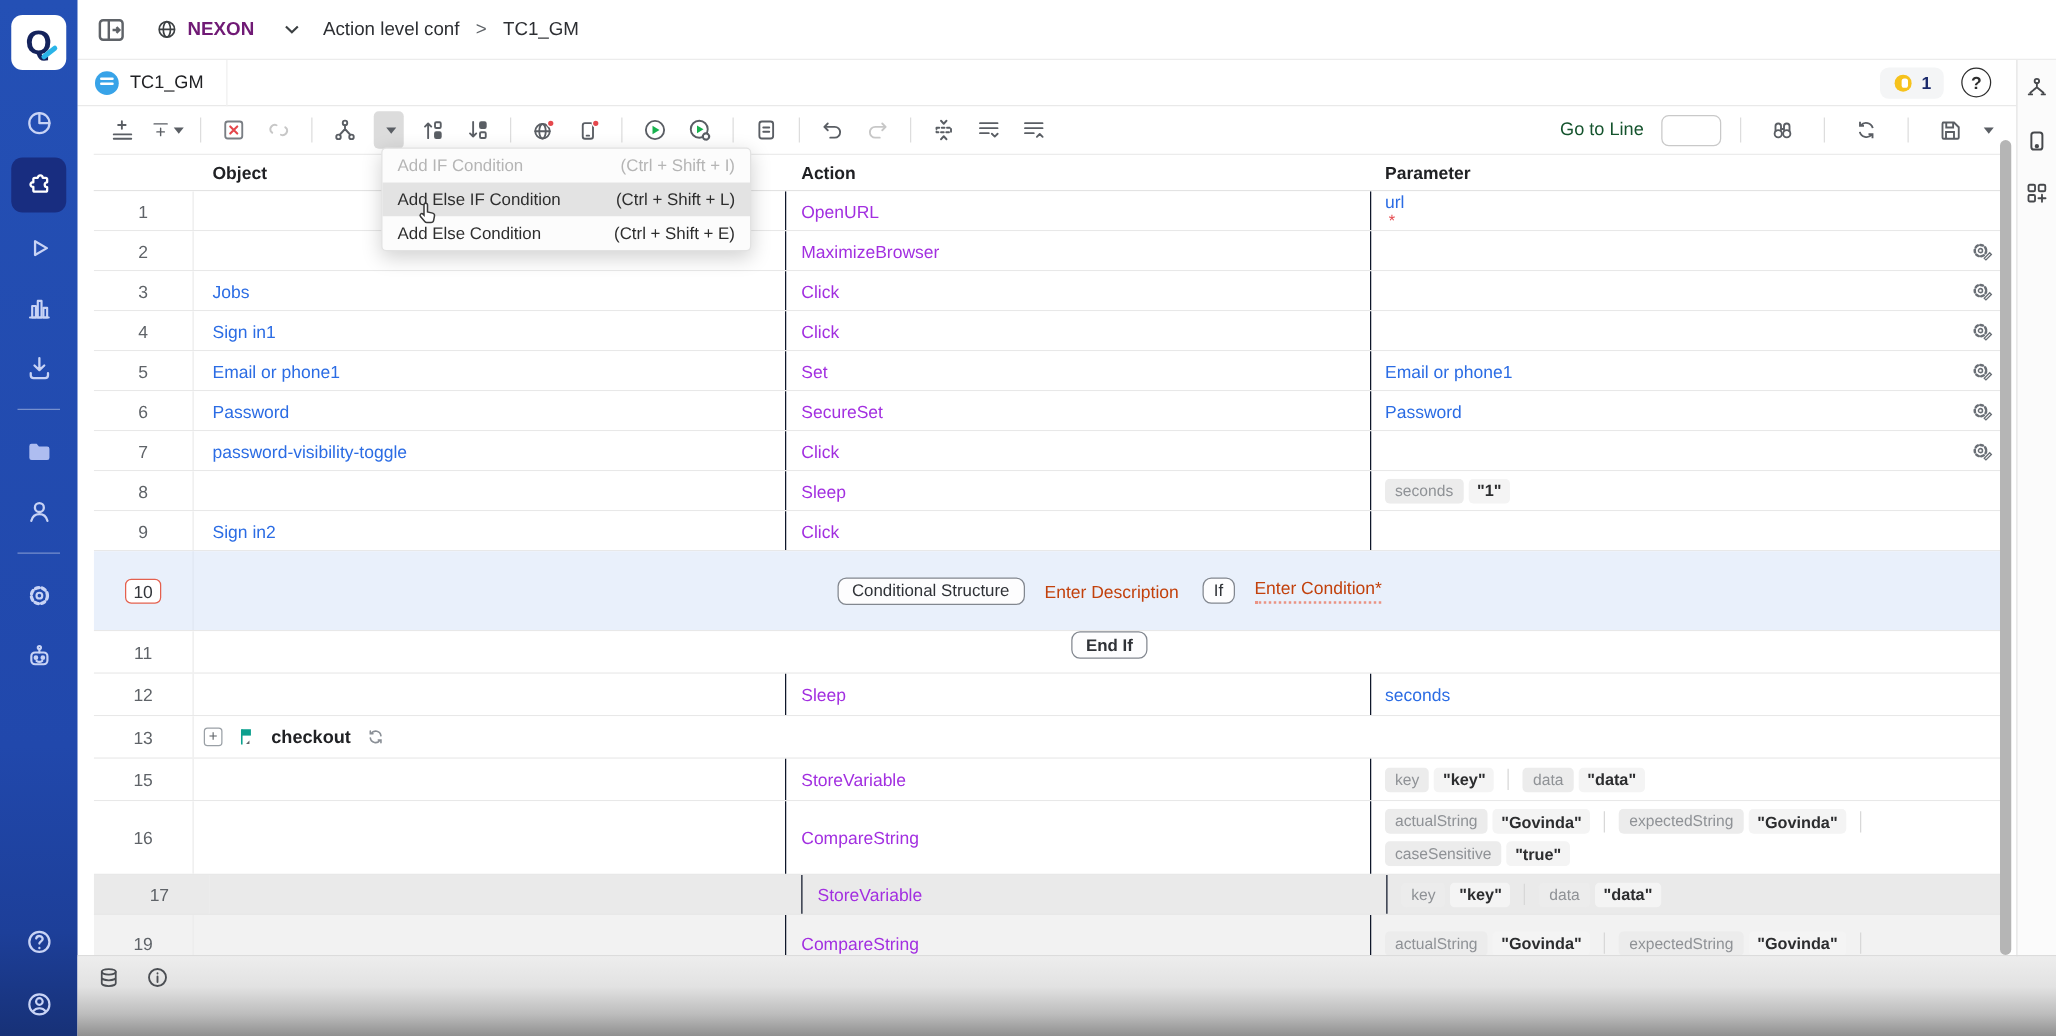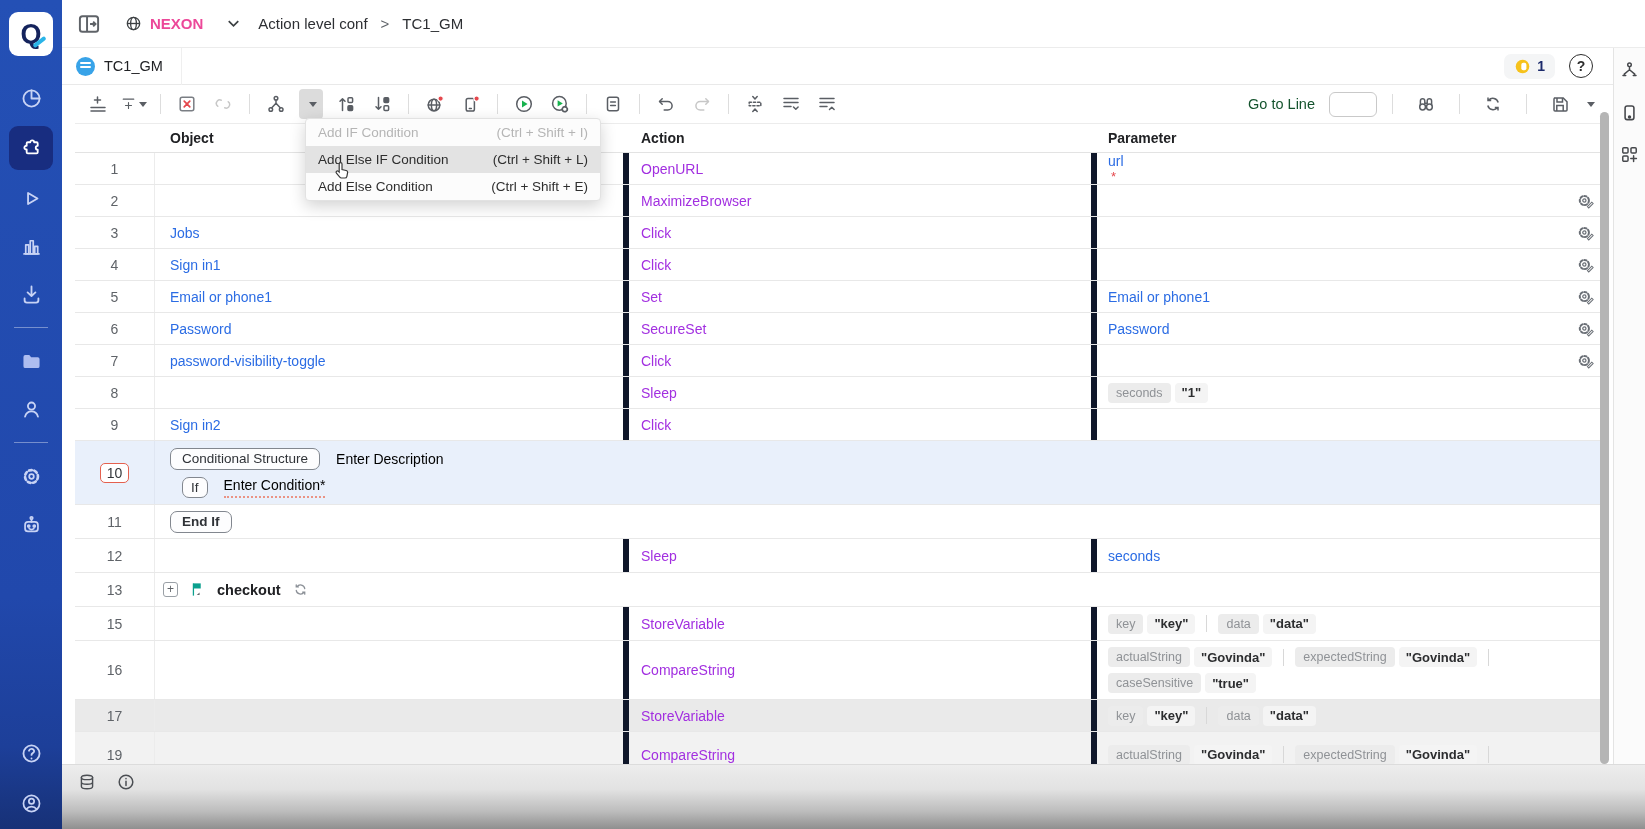--- a/index.html
+++ b/index.html
@@ -23,21 +23,21 @@
   .side-div { width:34px; height:1px; background:rgba(255,255,255,.38); margin:9px 0; }
   .side-spacer { flex:1; }
   .side-bottom { margin-bottom:6px; }
 
   
   .topbar { position:absolute; left:62px; top:0; right:0; height:48px; background:#fff;
     display:flex; align-items:center; border-bottom:1px solid #ececec; padding-left:14px; z-index:4; }
   .topbar .icnbtn { width:26px; height:26px; display:flex; align-items:center; justify-content:center;
     color:#5f6368; cursor:pointer; }
   .crumb { display:flex; align-items:center; gap:7px; margin-left:22px; font-size:15px; color:#2d2f33; }
-  .crumb .proj { font-weight:700; color:#ec4899; }
+  .crumb .proj { font-weight:700; color:#701a75; }
   .crumb .sep { color:#5f6368; font-size:15px; padding:0 6px; }
   .crumb svg { width:19px; height:19px; color:#3c4043; }
 
   
   .rail { position:absolute; left:1613px; top:48px; width:32px; height:718px; background:#fbfbfb;
     border-left:1px solid #e4e4e4; display:flex; flex-direction:column; align-items:center;
     padding-top:12px; gap:20px; z-index:4; }
   .rail .ritem { width:22px; height:22px; color:#46484c; cursor:pointer; }
   .rail svg { width:21px; height:21px; }
 
@@ -85,52 +85,52 @@
   .thead .h-act { padding-left:12px; }
   .thead .h-par { padding-left:11px; }
 
   
   .rows { position:absolute; left:13px; top:105px; width:1530px; height:611px; overflow:hidden; }
   .trow { display:grid; grid-template-columns:80px 474px 468px 1fr 40px; align-items:center;
     border-bottom:1px solid #e8e8e8; background:#fff; position:relative; }
   .c-num { text-align:center; font-size:14px; color:#5f6368; align-self:stretch;
     display:flex; align-items:center; justify-content:center; border-right:1px solid #ececec; }
   .c-obj, .c-act { align-self:stretch; display:flex; align-items:center;
-    border-right:6px solid #0f172a; overflow:hidden; }
+    border-right:1px solid #0f172a; overflow:hidden; }
   .c-obj { padding-left:15px; } .c-act { padding-left:12px; }
   .c-par { padding-left:11px; display:flex; flex-direction:column; justify-content:center;
     gap:6px; align-items:flex-start; overflow:hidden; }
   .c-gear { display:flex; align-items:center; justify-content:center; }
   .c-gear svg { width:19px; height:19px; cursor:pointer; }
   .lnk-obj { color:#2b6ce4; font-size:14px; cursor:pointer; text-decoration:none; }
   .lnk-act { color:#a22fe0; font-size:14px; cursor:pointer; text-decoration:none; }
   .lnk-par { color:#2b6ce4; font-size:14px; cursor:pointer; text-decoration:none; }
   .req-star { color:#e5484d; font-size:13px; margin-left:3px; }
   .chip-line { display:flex; align-items:center; }
   .chip-group { display:flex; align-items:center; }
   .chip-k { background:#ececec; color:#8f9296; font-size:12.5px; border-radius:4px; padding:3px 8px; }
   .chip-v { background:#f4f4f4; color:#2c2d2f; font-size:13px; font-weight:700; border-radius:4px;
     padding:2.5px 7px; margin-left:4px; }
   .chip-div { width:1px; height:17px; background:#d8d8d8; margin:0 11px; }
-  .row-shaded { background:#eaeaea; }
+  .row-shaded { background:#eaeaea;padding-left:13px; }
   .row-shaded2 { background:#f2f2f2; }
 
   
   .row-cond { background:#e9f0fb; }
   .row-cond .c-num { border-right:1px solid #dfe6f2; }
   .numbox { border:1.6px solid #e4604e; border-radius:5px; background:#fff; color:#33363b;
     padding:1px 6px; font-size:14px; }
-  .freecell { grid-column:2 / 6; align-self:stretch; display:flex; flex-direction:column;
+  .freecell { grid-column:2 / 6; align-self:stretch; display:flex; flex-direction:row;
     justify-content:center; padding-left:15px; gap:7px; }
   .cond-line { display:flex; align-items:center; gap:16px; }
   .cond-line2 { padding-left:12px; }
   .chip-outline { border:1.4px solid #82878f; border-radius:7px; background:#fdfdfe; color:#2f3237;
     font-size:13.5px; padding:2.5px 11px; white-space:nowrap; cursor:pointer; }
   .chip-if { padding:2px 8px; }
-  .ph { color:#000000; font-size:14px; cursor:text; }
+  .ph { color:#c2410c; font-size:14px; cursor:text; }
   .ph-cond { border-bottom:2px dotted #ea9384; padding-bottom:3px; }
   .grp-cell { grid-column:2 / 6; display:flex; align-items:center; gap:11px; }
   .plusbox { width:15px; height:15px; border:1px solid #9aa0a6; border-radius:3px; background:#fff;
     color:#5f6368; font-size:12px; line-height:13px; text-align:center; cursor:pointer;
     margin-left:-8px; }
   .grp-label { font-size:14.5px; font-weight:700; color:#202124; }
   .grp-cell svg { width:17px; height:17px; }
 
   
   .vscroll { position:absolute; left:1538px; top:64px; width:9px; height:652px; border-radius:5px;

